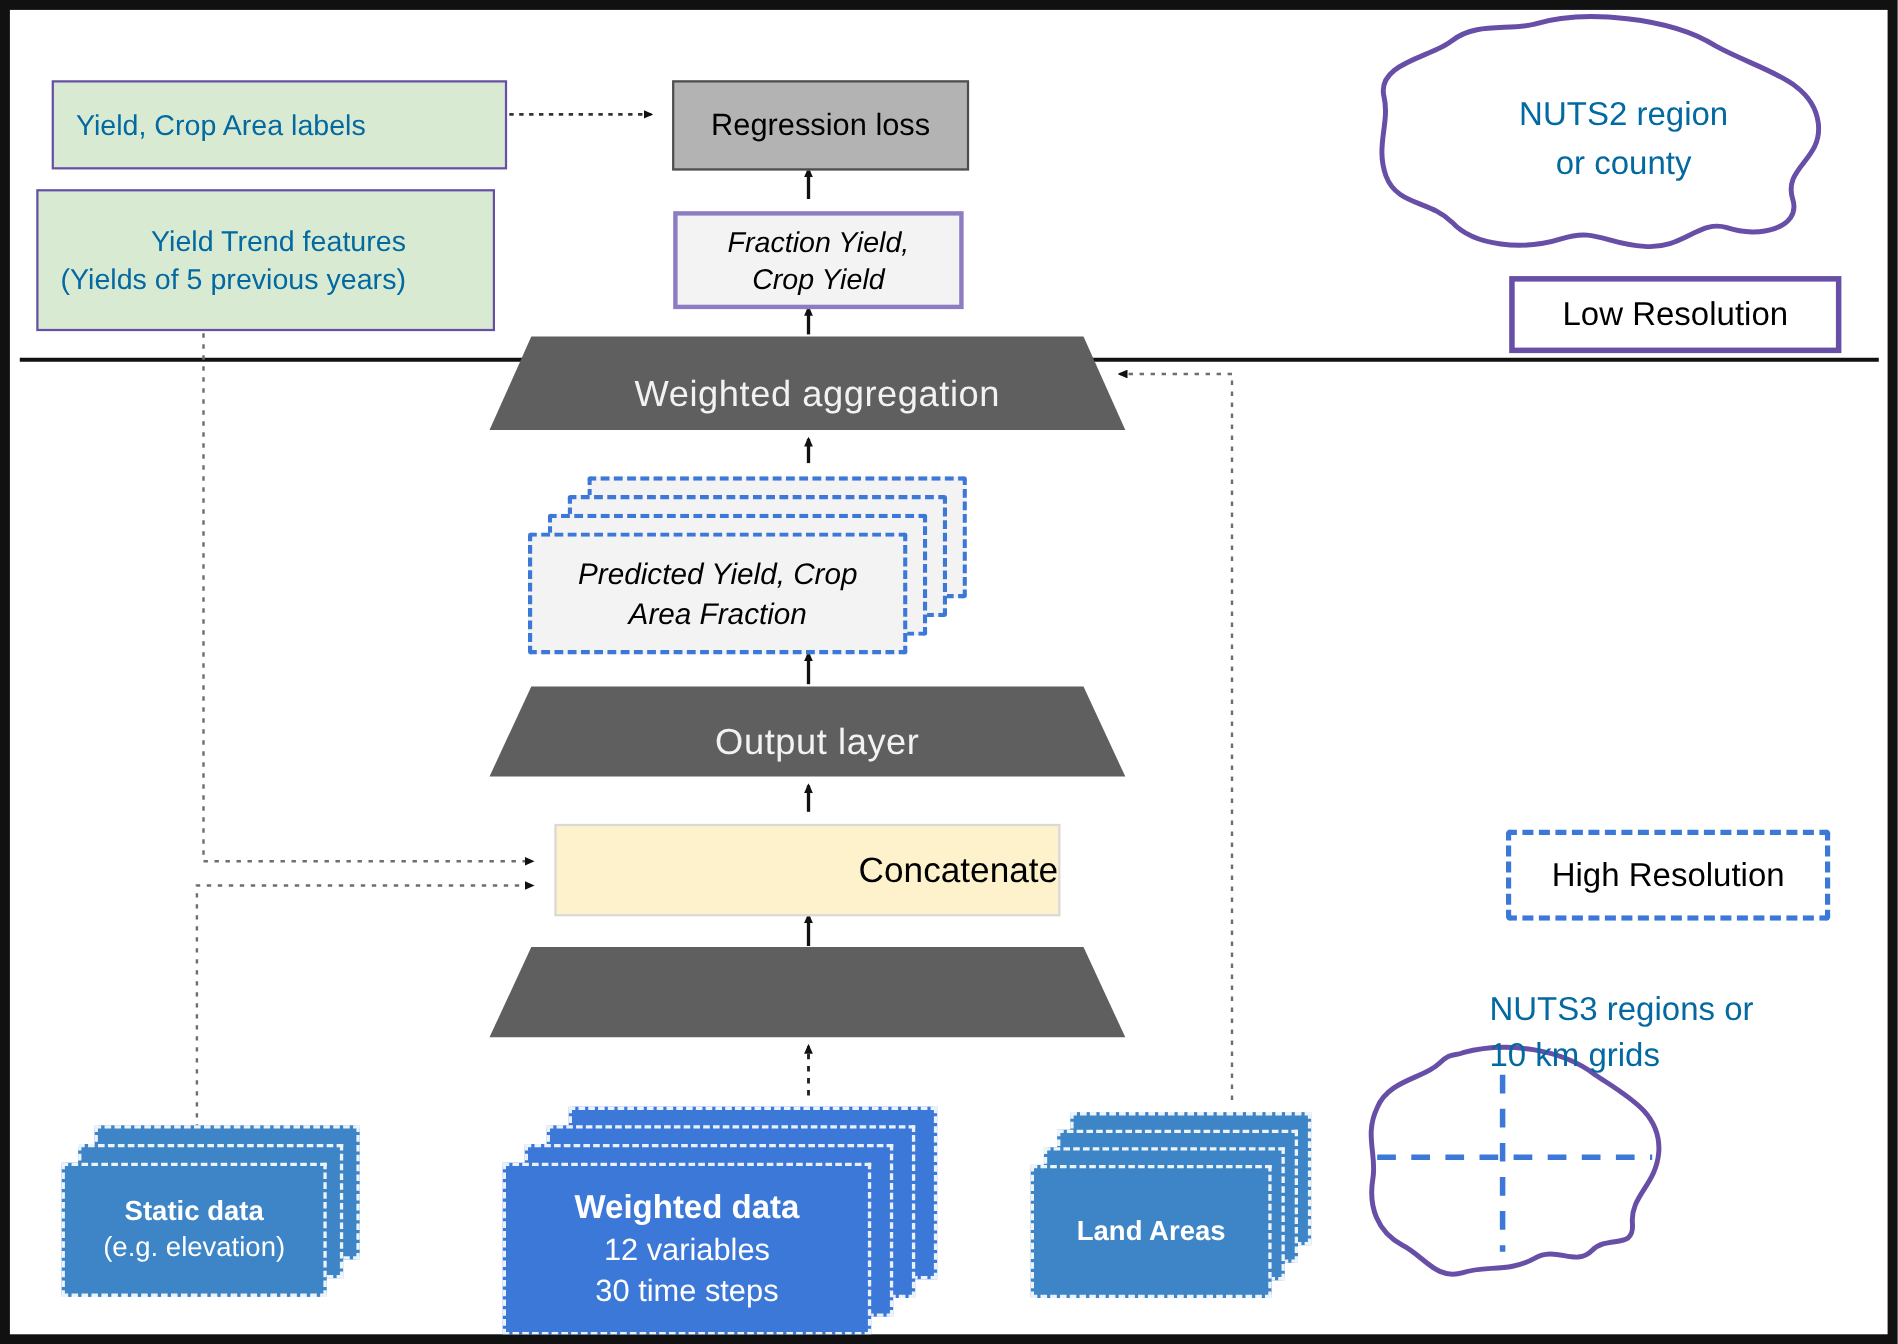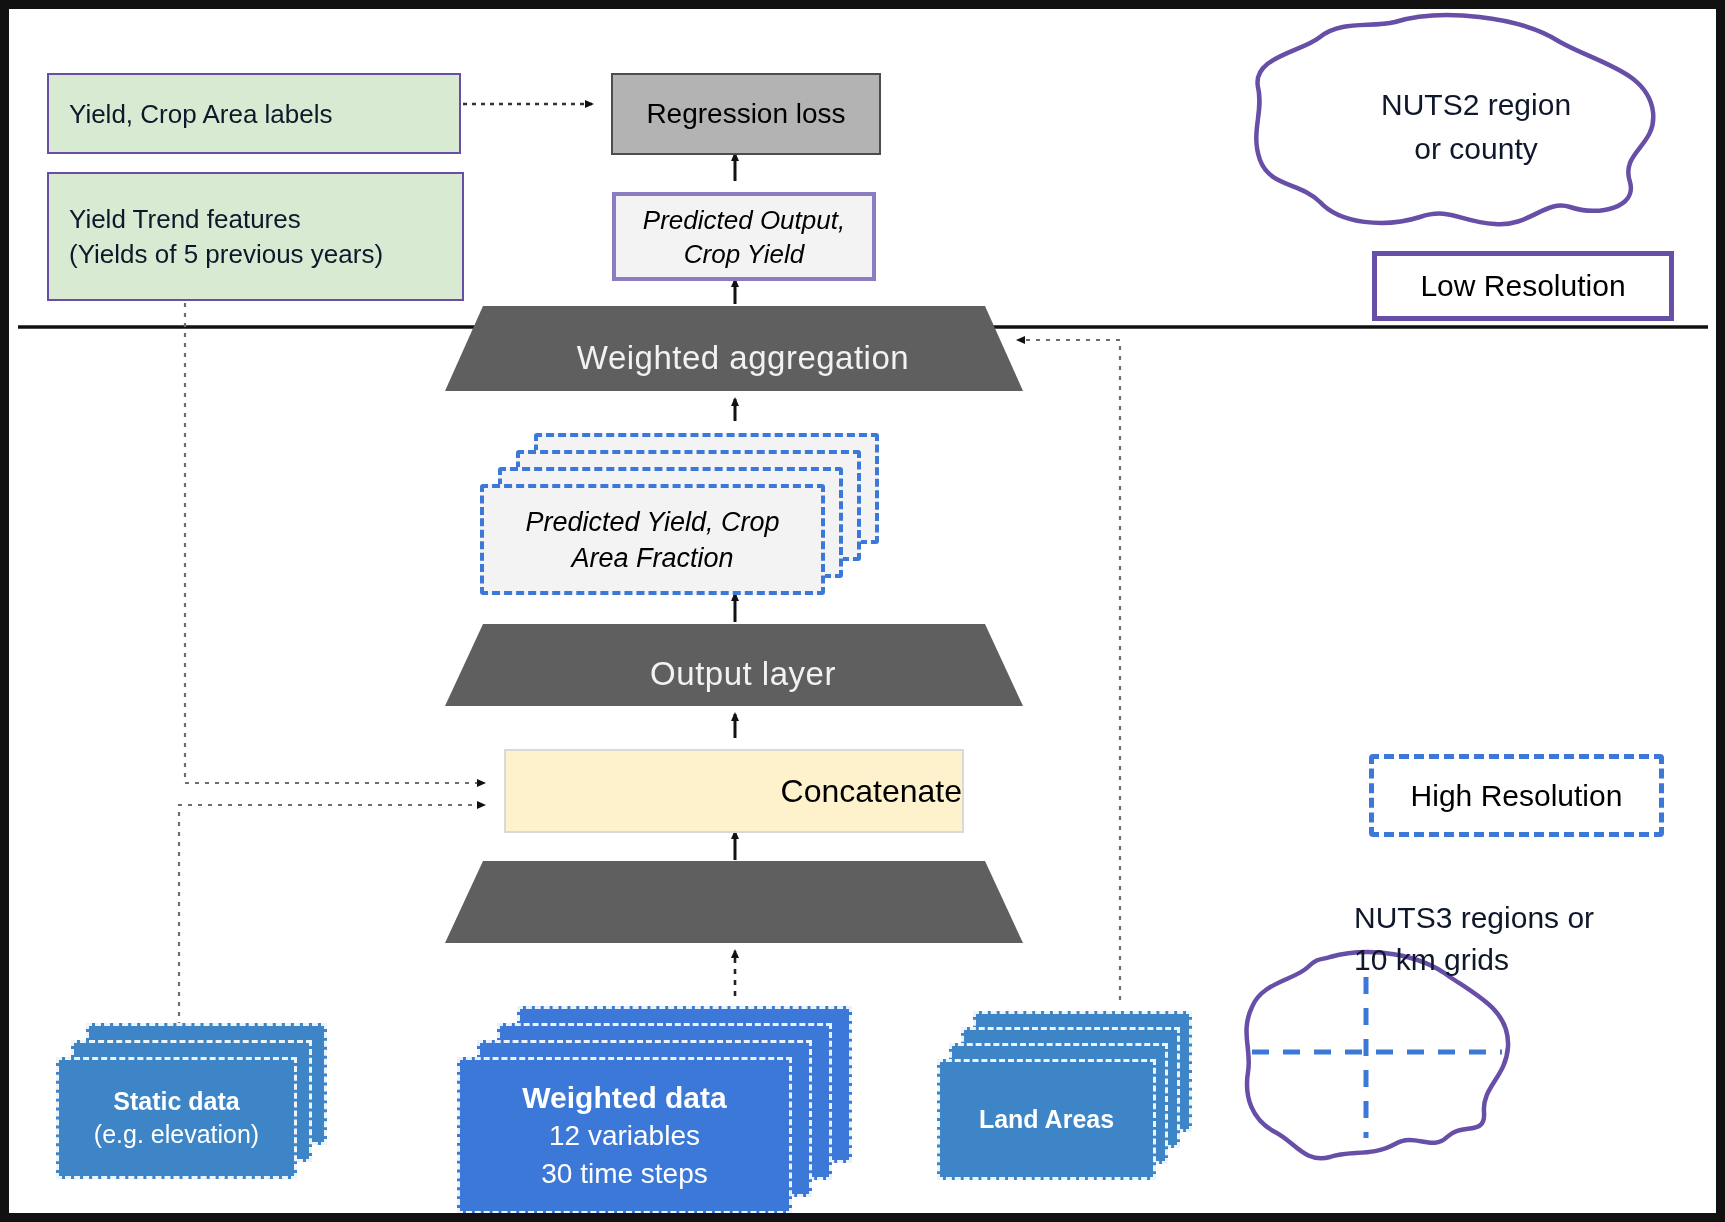--- a/index.html
+++ b/index.html
@@ -2,21 +2,21 @@
 <html><head>
 <meta charset="utf-8">
 <style>
   html,body{margin:0;padding:0;background:#222;}
   #stage{
     position:relative;width:1725px;height:1222px;background:#ffffff;
     border:9px solid #111;box-sizing:border-box;overflow:hidden;
     font-family:"Liberation Sans","DejaVu Sans",sans-serif;
   }
   .box{position:absolute;box-sizing:border-box;}
-  .txt{position:absolute;color:#0f172a;}
+  .txt{position:absolute;color:#0369a1;}
   .center{display:flex;align-items:center;justify-content:center;text-align:center;}
   .greenbox{background:#d9ead3;border:2px solid #674ea7;}
   .graybox{background:#b3b3b3;border:2px solid #4d4d4d;}
   .pybox{background:#f3f3f3;border:4px solid #8e7cc3;}
   .lowresbox{background:#ffffff;border:5px solid #674ea7;}
   .highresbox{background:#ffffff;border:5px dashed #3c78d8;border-radius:4px;}
   .concatbox{background:#fdf2cc;border:2px solid #d9d9d9;justify-content:flex-end;}
   .stackcard{background:#f3f3f3;border:4px dashed #3c78d8;border-radius:3px;}
   .bluecard-mid{background:#3d85c6;border:3px dashed rgba(255,255,255,0.9);}
   .bluecard-bright{background:#3c78d8;border:3px dashed rgba(255,255,255,0.9);}
@@ -73,34 +73,34 @@
              C 1252 1050, 1240 1032, 1252 1007 C 1262 982, 1295 980, 1308 967
              C 1318 957, 1322 960, 1330 957 Z" fill="#ffffff" stroke="#674ea7" stroke-width="4.5"></path>
     <path d="M 1366 977 V 1138" fill="none" stroke="#3c78d8" stroke-width="5" stroke-dasharray="17 14"></path>
     <path d="M 1252 1052 H 1502" fill="none" stroke="#3c78d8" stroke-width="5" stroke-dasharray="17 14"></path>
   </svg>
 
   <div class="box greenbox" style="left:38px;top:64px;width:414px;height:81px;">
     <div class="txt" style="left:20px;top:24px;font-size:26px;">Yield, Crop Area labels</div>
   </div>
 
-  <div class="box greenbox" style="left:38px;top:163px;width:417px;height:129px;">
+  <div class="box greenbox" style="left:24px;top:163px;width:417px;height:129px;text-align:right;">
     <div class="txt" style="left:20px;top:28px;font-size:26px;line-height:35px;">
       <div>Yield Trend features</div>
       <div>(Yields of 5 previous years)</div>
     </div>
   </div>
 
   <div class="box graybox center" style="left:602px;top:64px;width:270px;height:82px;font-size:28px;">
     <span>Regression loss</span>
   </div>
 
   <div class="box pybox center" style="left:603px;top:183px;width:264px;height:89px;font-size:26px;font-style:italic;line-height:34px;">
     <div>
-      <div>Predicted Output,</div>
+      <div>Fraction Yield,</div>
       <div>Crop Yield</div>
     </div>
   </div>
 
   <div class="txt" style="left:1372px;top:74px;font-size:30px;line-height:44px;text-align:center;">
     <div>NUTS2 region</div>
     <div>or county</div>
   </div>
 
   <div class="box lowresbox center" style="left:1363px;top:242px;width:302px;height:70px;font-size:30px;">

